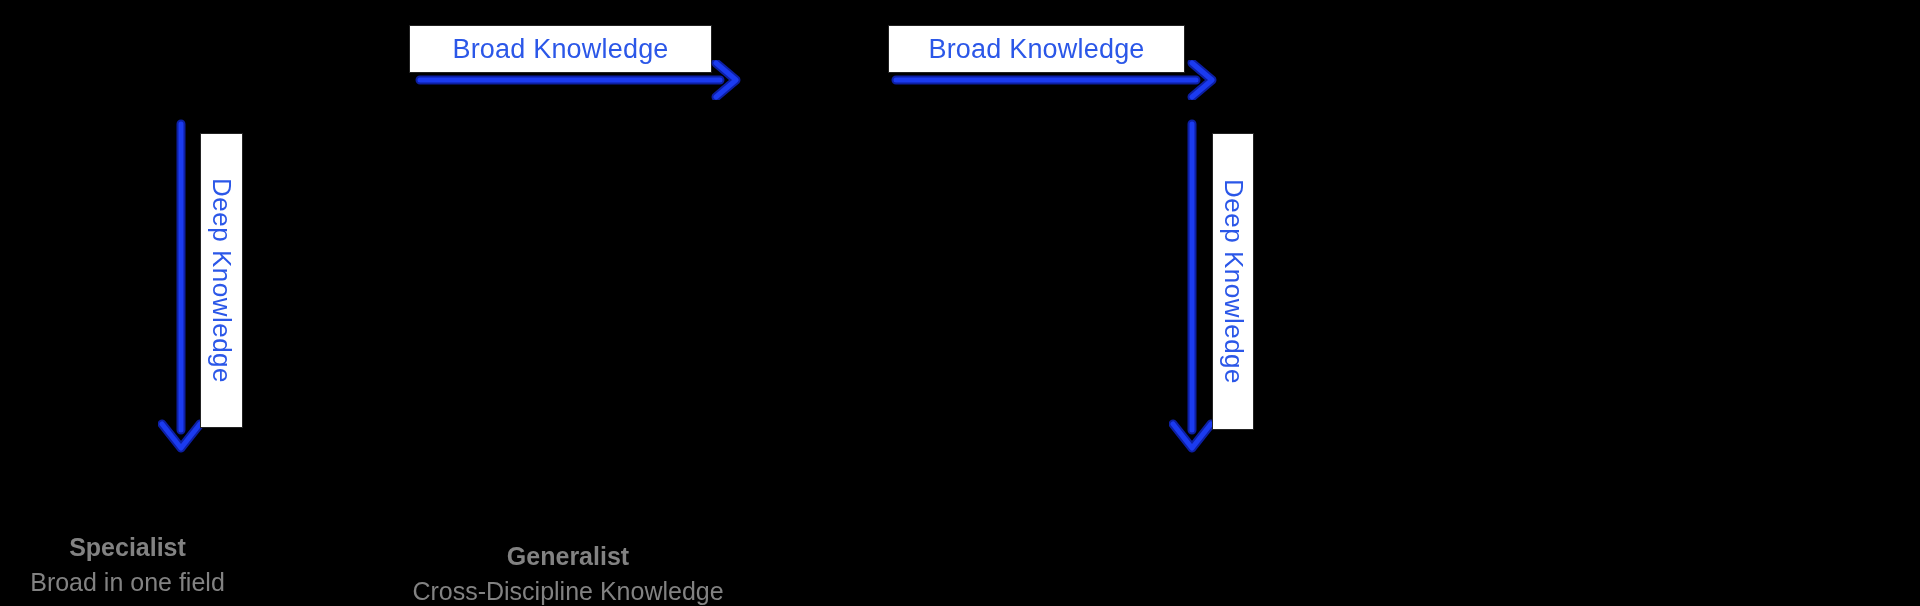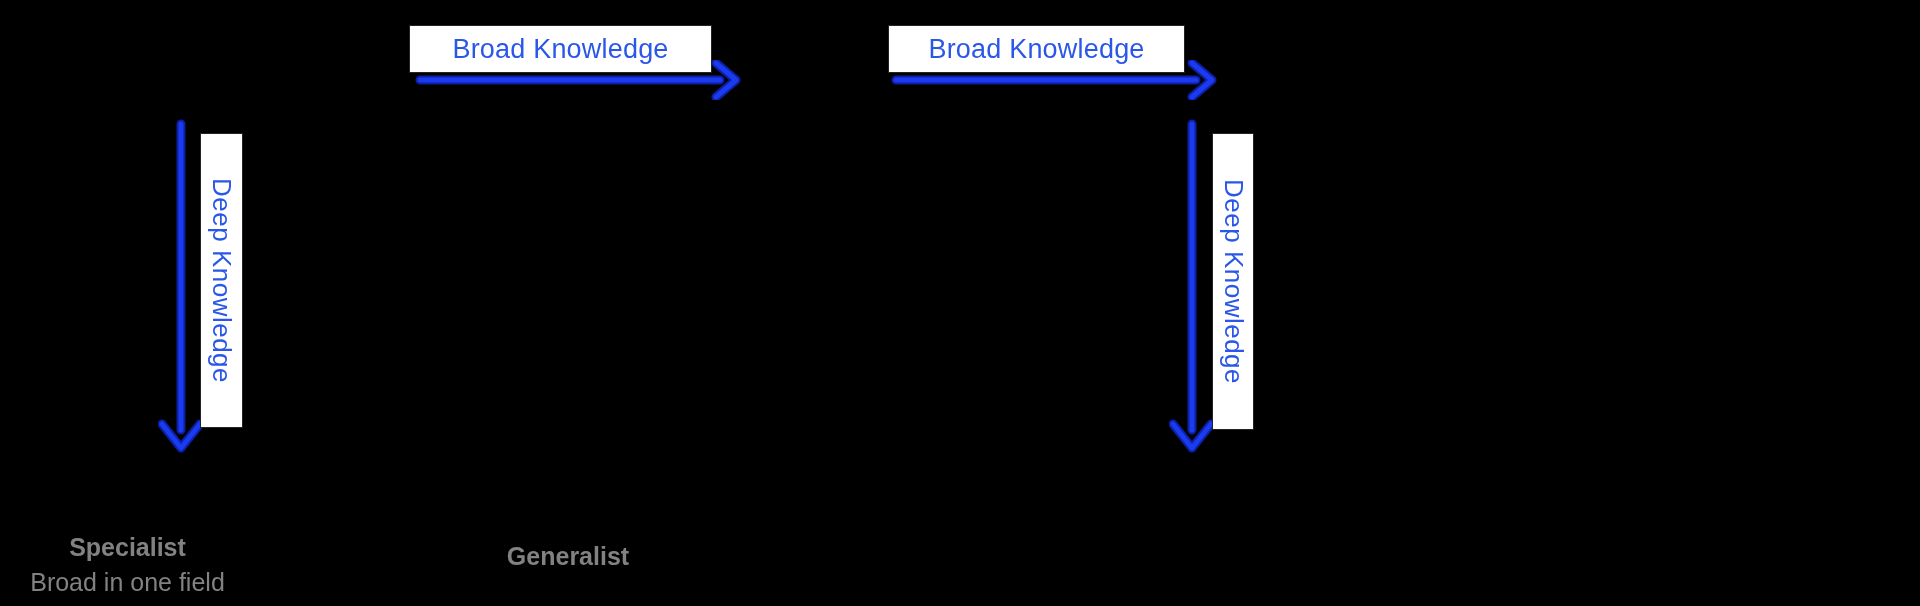--- a/index.html
+++ b/index.html
@@ -95,16 +95,17 @@
     <span>Deep Knowledge</span>
   </div>
 
   <div class="profile" style="left:0px;top:533px;width:255px;">
     <div class="title">Specialist</div>
     <div class="subtitle">Broad in one field</div>
   </div>
 
   <div class="profile" style="left:400px;top:514px;width:336px;margin-top:28px;">
     <div class="title">Generalist</div>
+    <div class="subtitle">Cross-Discipline Knowledge</div>
   </div>
 
 
 </div>
 
 </body></html>

